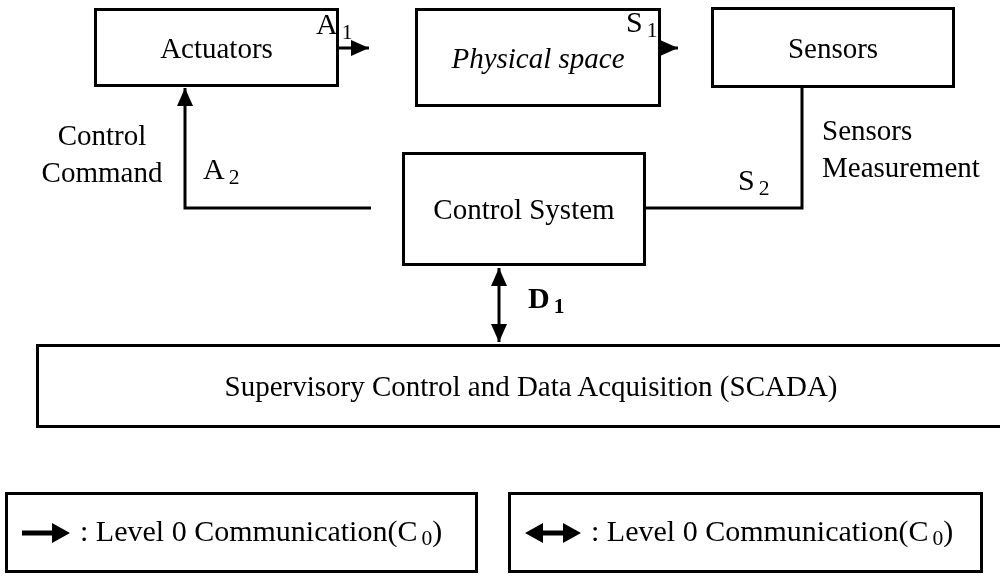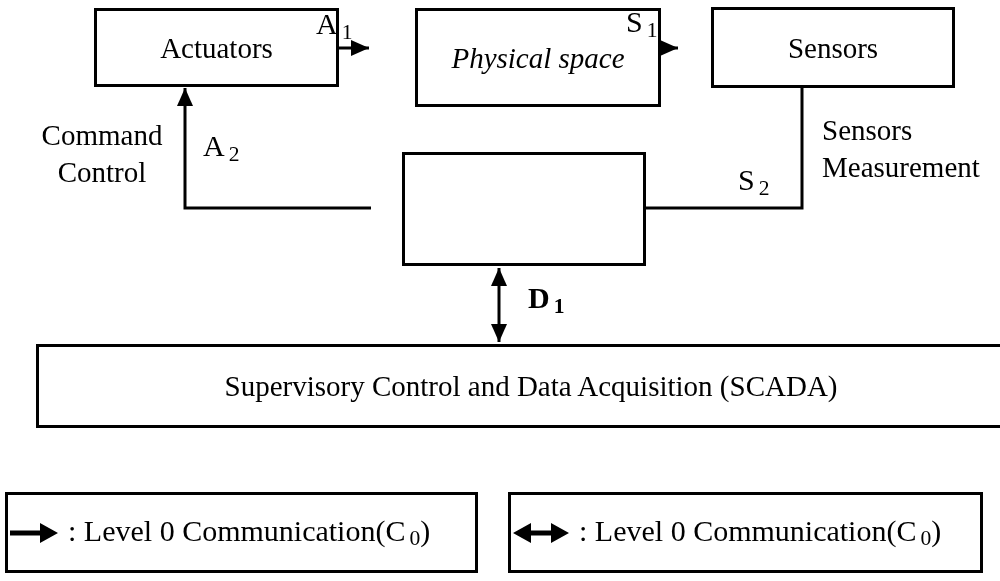--- a/index.html
+++ b/index.html
@@ -42,20 +42,21 @@
     left:0;top:0;
     pointer-events:none;
   }
   .legend-box{
     position:absolute;
     box-sizing:border-box;
     border:3px solid #000000;
     background:#ffffff;
     display:flex;
     align-items:center;
+    padding-left:12px;
     font-size:30px;
     white-space:nowrap;
   }
   .legend-icon{margin-right:8px;display:block;}
 </style>
 </head>
 <body>
 
 <div class="canvas">
 
@@ -78,49 +79,50 @@
 
   <div class="box" style="left:384px;top:8px;width:246px;height:99px;font-style:italic;">
     <div class="lbl">Physical space</div>
   </div>
 
   <div class="box" style="left:680px;top:7px;width:244px;height:81px;">
     <div class="lbl">Sensors</div>
   </div>
 
   <div class="box" style="left:371px;top:152px;width:244px;height:114px;">
+    <div class="lbl">Control System</div>
   </div>
 
   <div class="box" style="left:5px;top:344px;width:990px;height:84px;">
     <div class="lbl scada-lbl">Supervisory Control and Data Acquisition (SCADA)</div>
   </div>
 
   <div class="edge" style="left:316px;top:6px;">
     <span>A</span><span class="sub">1</span>
   </div>
 
   <div class="edge" style="left:626px;top:4px;">
     <span>S</span><span class="sub">1</span>
   </div>
 
-  <div class="edge" style="left:203px;top:128px;">
+  <div class="edge" style="left:203px;top:151px;">
     <span>A</span><span class="sub">2</span>
   </div>
 
   <div class="edge" style="left:738px;top:126px;margin-top:36px;">
     <span>S</span><span class="sub">2</span>
   </div>
 
   <div class="edge" style="left:528px;top:280px;font-weight:bold;">
     <span>D</span><span class="sub">1</span>
   </div>
 
   <div class="edge two-line" style="left:22px;top:117px;width:160px;text-align:center;">
+    <div>Control</div>
     <div>Command</div>
-    <div>Control</div>
   </div>
 
   <div class="edge two-line" style="left:822px;top:112px;text-align:left;">
     <div>Sensors</div>
     <div>Measurement</div>
   </div>
 
   <div class="legend-box" style="left:5px;top:492px;width:473px;height:81px;">
     <svg class="legend-icon" width="52" height="24" viewBox="0 0 52 24">
       <path d="M2 9.5 H32 V2 L50 12 L32 22 V14.5 H2 Z" fill="#000000"></path>

